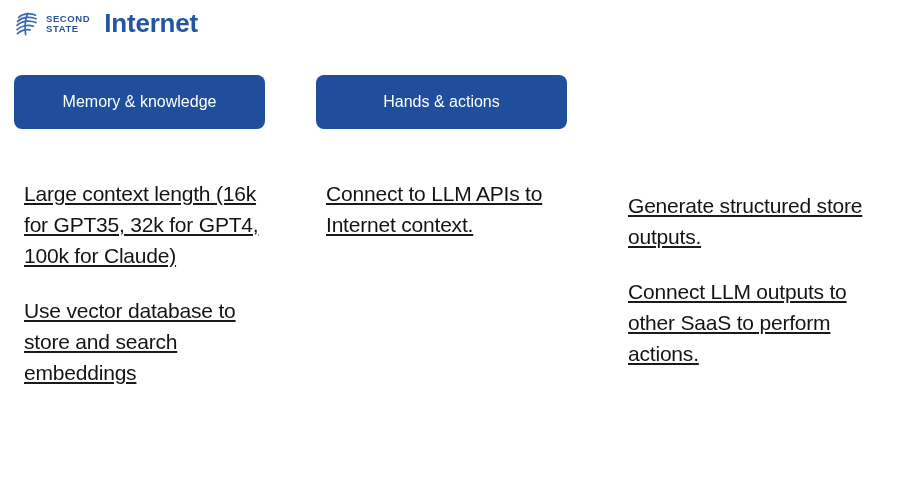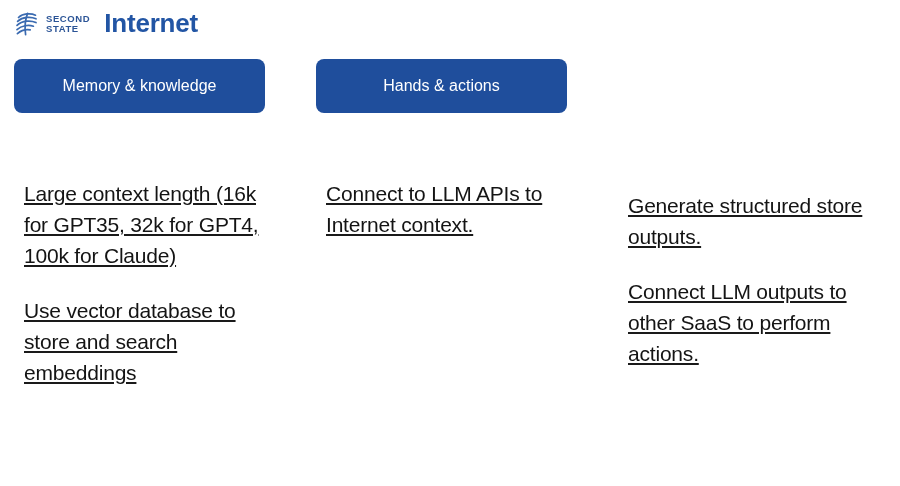--- a/index.html
+++ b/index.html
@@ -60,21 +60,21 @@
     font-weight: bold;
     color: #2255a4;
     letter-spacing: -0.2px;
     white-space: nowrap;
   }
 
   
   .pills {
     position: absolute;
     left: 14px;
-    top: 59px;
+    top: 75px;
     width: 874px;
     display: flex;
     gap: 51px;
   }
   .pill {
     width: 251px;
     height: 54px;
     background: #1f4e9c;
     border-radius: 8px;
     display: flex;

